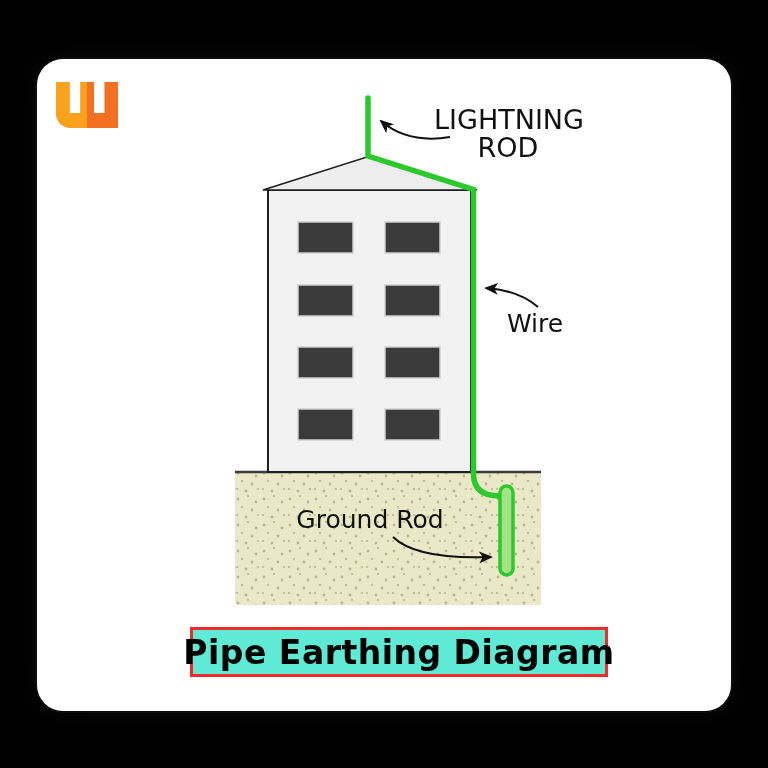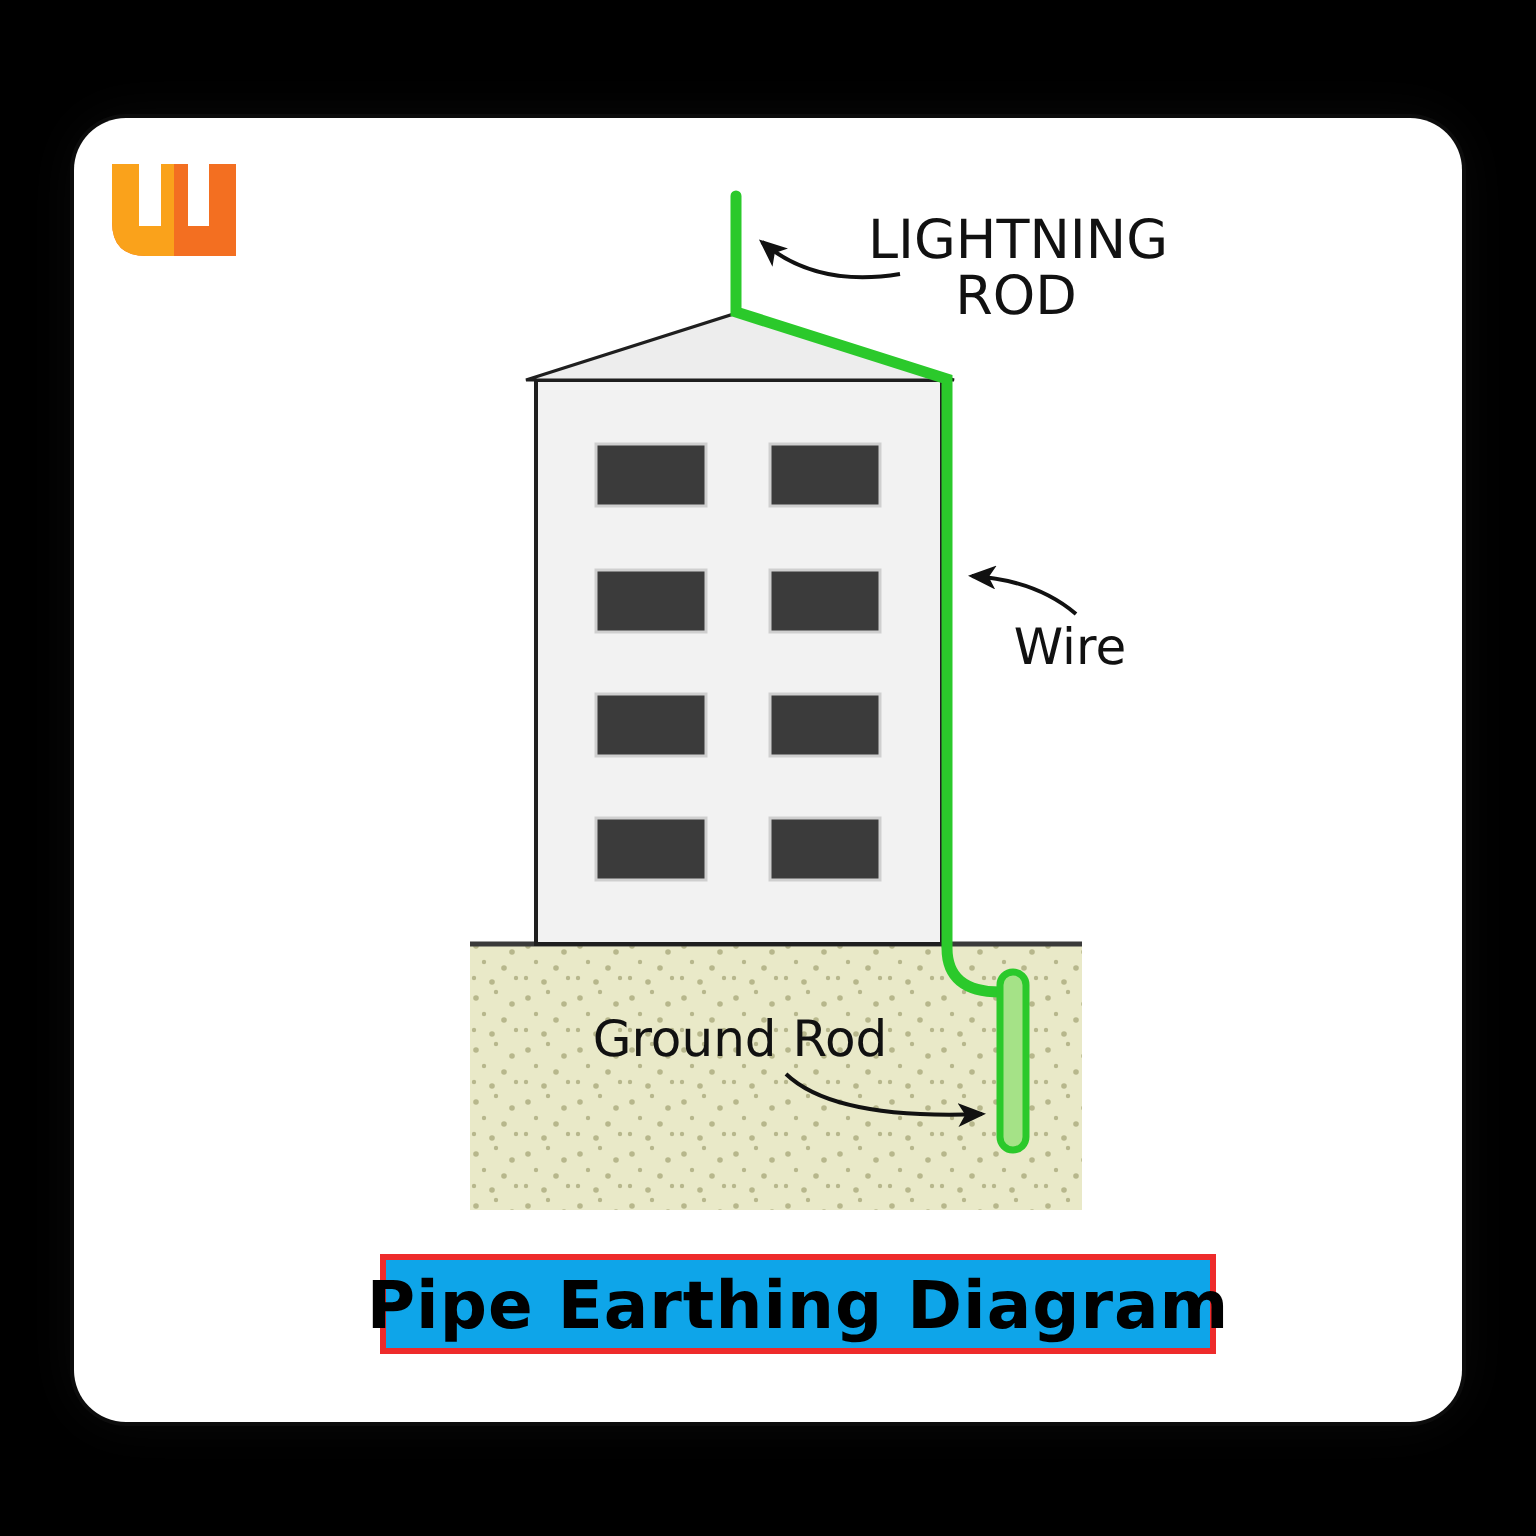--- a/index.html
+++ b/index.html
@@ -33,21 +33,21 @@
     font-family:"DejaVu Sans", sans-serif;
   }
   .lbl-big{font-size:27px;}
   .lbl-med{font-size:25px;}
   .title-box{
     position:absolute;
     left:190px;top:627px;
     width:418px;height:50px;
     box-sizing:border-box;
     border:3px solid #ee2b2b;
-    background:#0ea5e9;
+    background:#5eead4;
     display:flex;align-items:center;justify-content:center;
   }
   .title-box span{
     font-family:"DejaVu Sans", sans-serif;
     font-weight:700;
     font-size:33px;
     letter-spacing:0.5px;
     color:#000000;
     white-space:nowrap;
   }

